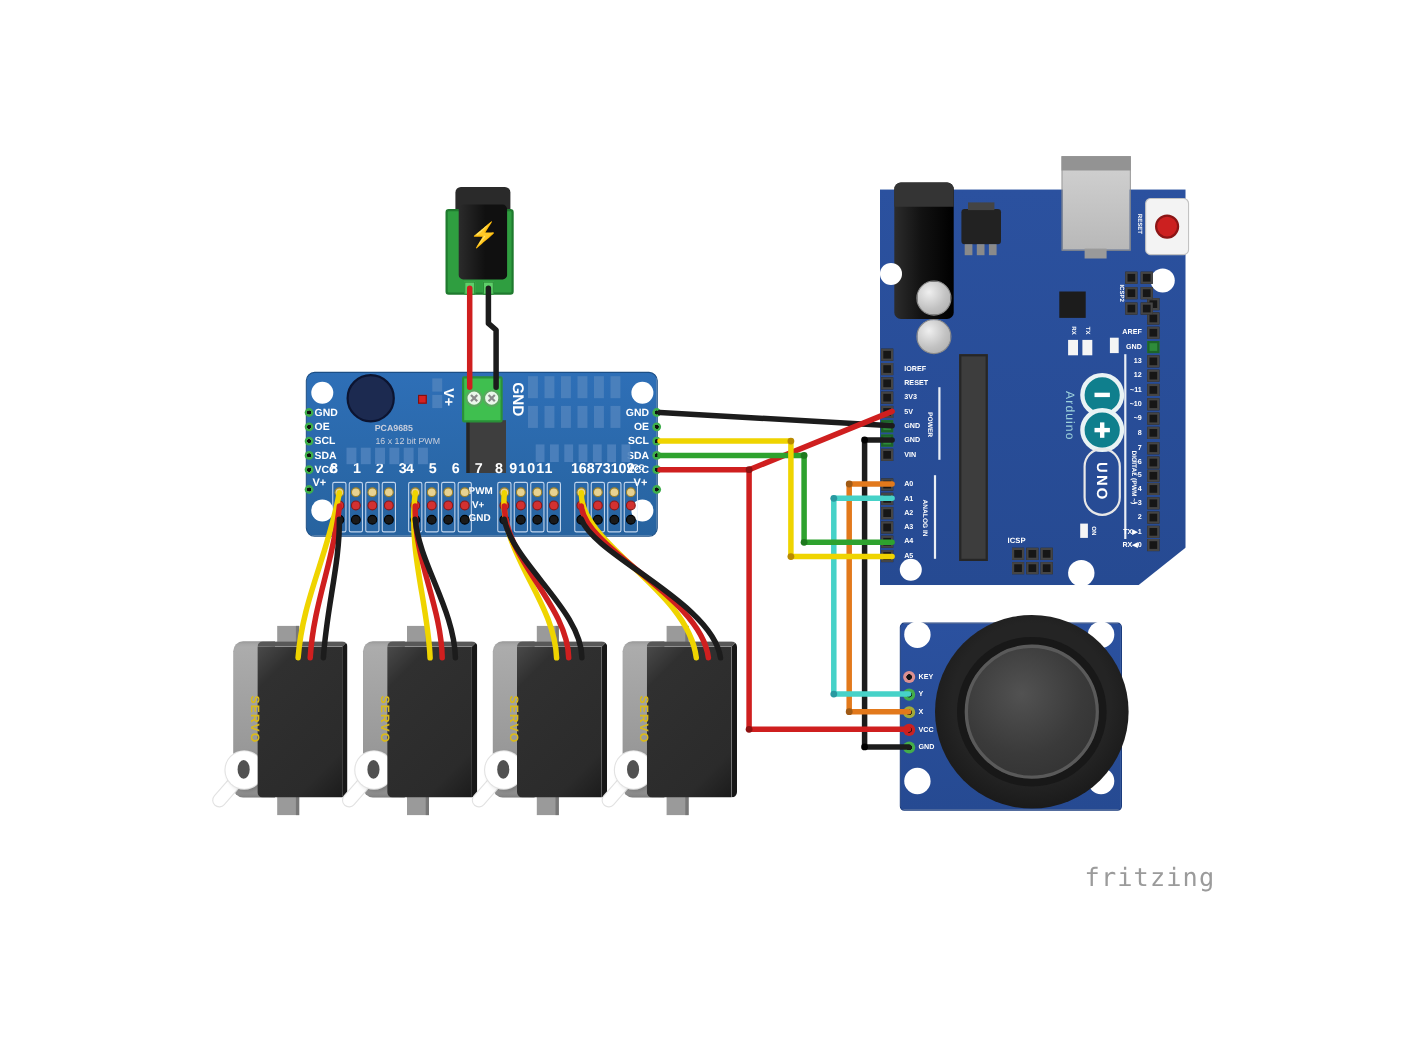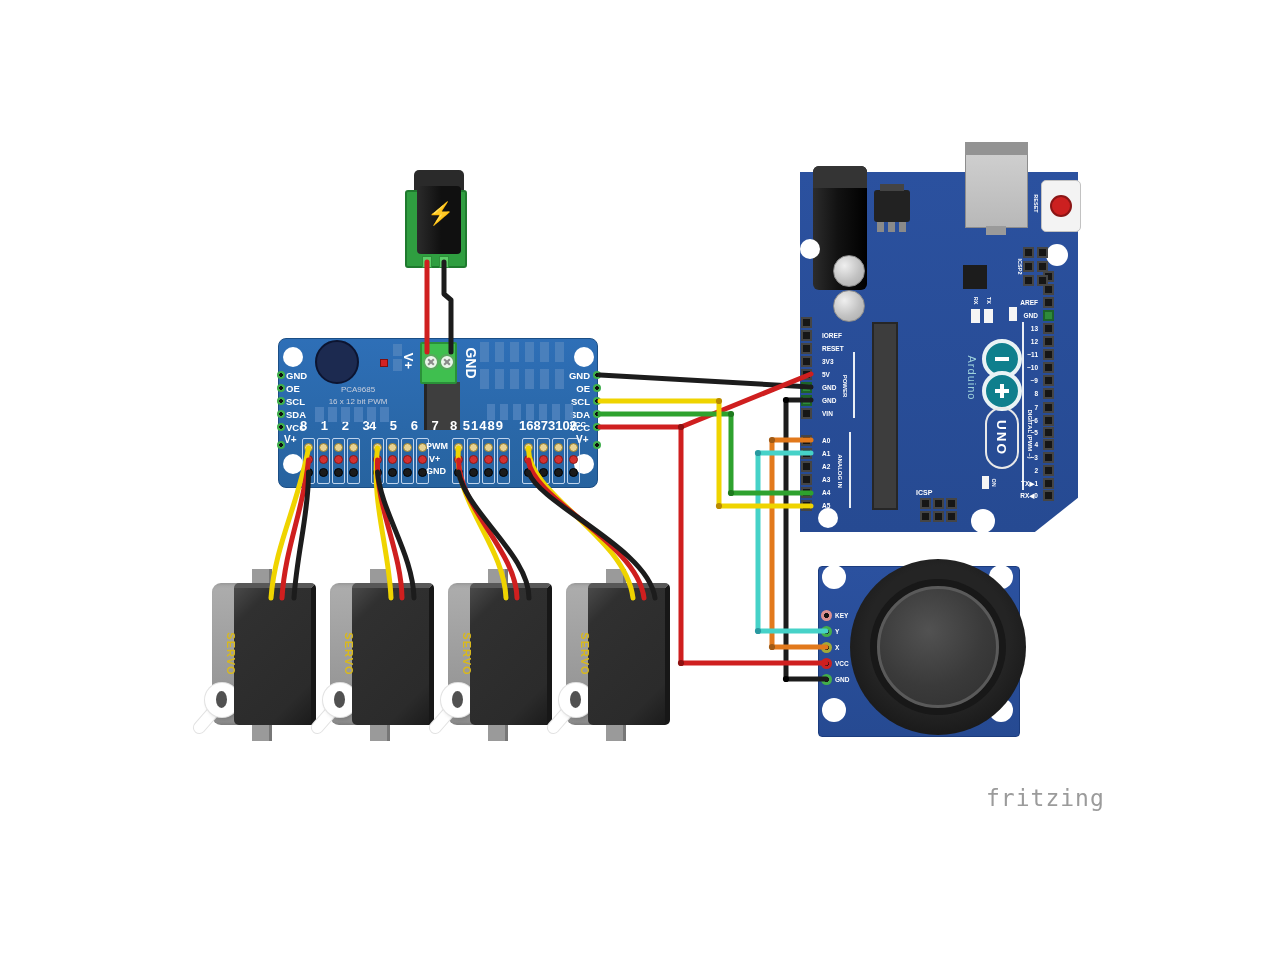--- a/index.html
+++ b/index.html
@@ -41,22 +41,22 @@
   </div>
 
   <div class="comp">
     <div class="abs" style="left:278px;top:338px;width:320px;height:150px;background:linear-gradient(180deg,#2e6fb7,#27639f);border:1px solid #1b4e85;border-radius:8px;box-sizing:border-box;"></div>
     <div class="hole" style="left:283px;top:347px;width:20px;height:20px;"></div>
     <div class="hole" style="left:574px;top:347px;width:20px;height:20px;"></div>
     <div class="hole" style="left:283px;top:454px;width:20px;height:20px;"></div>
     <div class="hole" style="left:574px;top:454px;width:20px;height:20px;"></div>
     <div class="abs" style="left:315px;top:340px;width:44px;height:44px;border-radius:50%;background:#1c2a50;border:2px solid #0c1430;box-sizing:border-box;"></div>
     <div class="abs" style="left:380px;top:359px;width:8px;height:8px;background:#d42222;border:1px solid #801010;box-sizing:border-box;"></div>
-    <div class="lbl" style="left:328px;top:385px;width:60px;text-align:center;font-size:8px;color:#c9cfdd;font-weight:normal;">PCA9685</div>
-    <div class="lbl" style="left:316px;top:397px;width:84px;text-align:center;font-size:8px;color:#c9cfdd;font-weight:normal;">16 x 12 bit PWM</div>
+    <div class="lbl" style="left:328px;top:385px;width:60px;text-align:center;font-size:8px;color:#c9cfdd;font-weight:bold;">PCA9685</div>
+    <div class="lbl" style="left:316px;top:397px;width:84px;text-align:right;font-size:8px;color:#c9cfdd;font-weight:normal;">16 x 12 bit PWM</div>
     <div class="abs" style="left:424px;top:382px;width:33px;height:48px;background:#3e3e3e;border-left:3px solid #252525;"></div>
     <div class="abs" style="left:420px;top:342px;width:37px;height:42px;background:#3fbf4f;border:2px solid #2a9038;border-radius:2px;box-sizing:border-box;"></div>
     <div class="screw" style="left:423px;top:354px;">
       <div class="xbar" style="transform:rotate(45deg);"></div>
         <div class="xbar" style="transform:rotate(-45deg);"></div>
     </div>
     <div class="screw" style="left:439px;top:354px;">
       <div class="xbar" style="transform:rotate(45deg);"></div>
         <div class="xbar" style="transform:rotate(-45deg);"></div>
     </div>
@@ -252,21 +252,21 @@
     <div class="cpin" style="left: 388px; top: 455px; background: rgb(210, 49, 49); border-color: rgb(138, 24, 24);"></div>
     <div class="cpin" style="left: 388px; top: 467.5px; background: rgb(26, 26, 26); border-color: rgb(0, 0, 0);"></div>
     <div class="ccol" style="left: 401px; top: 438px;"></div>
     <div class="cpin" style="left: 403px; top: 442.5px; background: rgb(231, 210, 146); border-color: rgb(154, 127, 42);"></div>
     <div class="cpin" style="left: 403px; top: 455px; background: rgb(210, 49, 49); border-color: rgb(138, 24, 24);"></div>
     <div class="cpin" style="left: 403px; top: 467.5px; background: rgb(26, 26, 26); border-color: rgb(0, 0, 0);"></div>
     <div class="ccol" style="left: 416px; top: 438px;"></div>
     <div class="cpin" style="left: 418px; top: 442.5px; background: rgb(231, 210, 146); border-color: rgb(154, 127, 42);"></div>
     <div class="cpin" style="left: 418px; top: 455px; background: rgb(210, 49, 49); border-color: rgb(138, 24, 24);"></div>
     <div class="cpin" style="left: 418px; top: 467.5px; background: rgb(26, 26, 26); border-color: rgb(0, 0, 0);"></div>
-    <div class="lbl" style="left: 450px; top: 418px; font-size: 13px; letter-spacing: 1px;">8 51489</div>
+    <div class="lbl" style="left: 450px; top: 418px; font-size: 13px; letter-spacing: 1px;">8 91011</div>
     <div class="ccol" style="left: 452px; top: 438px;"></div>
     <div class="cpin" style="left: 454px; top: 442.5px; background: rgb(231, 210, 146); border-color: rgb(154, 127, 42);"></div>
     <div class="cpin" style="left: 454px; top: 455px; background: rgb(210, 49, 49); border-color: rgb(138, 24, 24);"></div>
     <div class="cpin" style="left: 454px; top: 467.5px; background: rgb(26, 26, 26); border-color: rgb(0, 0, 0);"></div>
     <div class="ccol" style="left: 467px; top: 438px;"></div>
     <div class="cpin" style="left: 469px; top: 442.5px; background: rgb(231, 210, 146); border-color: rgb(154, 127, 42);"></div>
     <div class="cpin" style="left: 469px; top: 455px; background: rgb(210, 49, 49); border-color: rgb(138, 24, 24);"></div>
     <div class="cpin" style="left: 469px; top: 467.5px; background: rgb(26, 26, 26); border-color: rgb(0, 0, 0);"></div>
     <div class="ccol" style="left: 482px; top: 438px;"></div>
     <div class="cpin" style="left: 484px; top: 442.5px; background: rgb(231, 210, 146); border-color: rgb(154, 127, 42);"></div>

